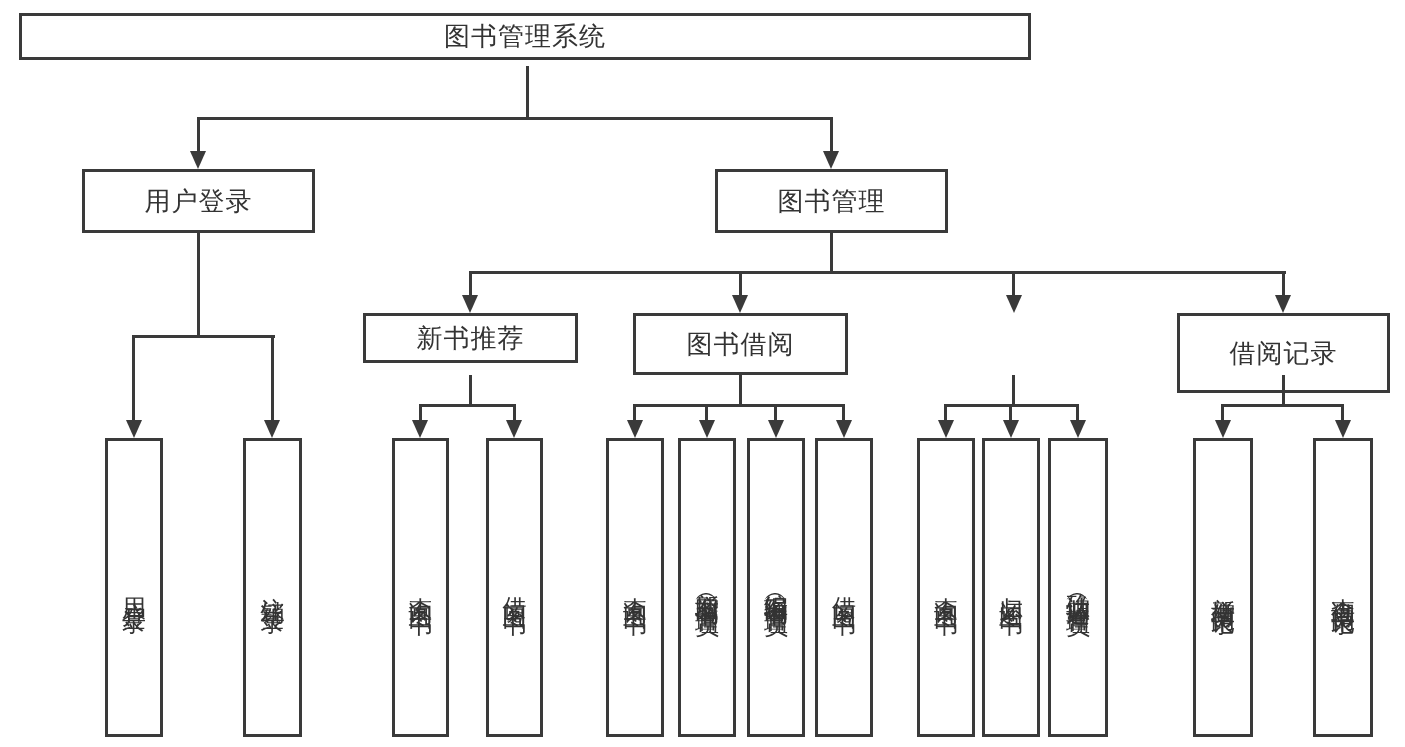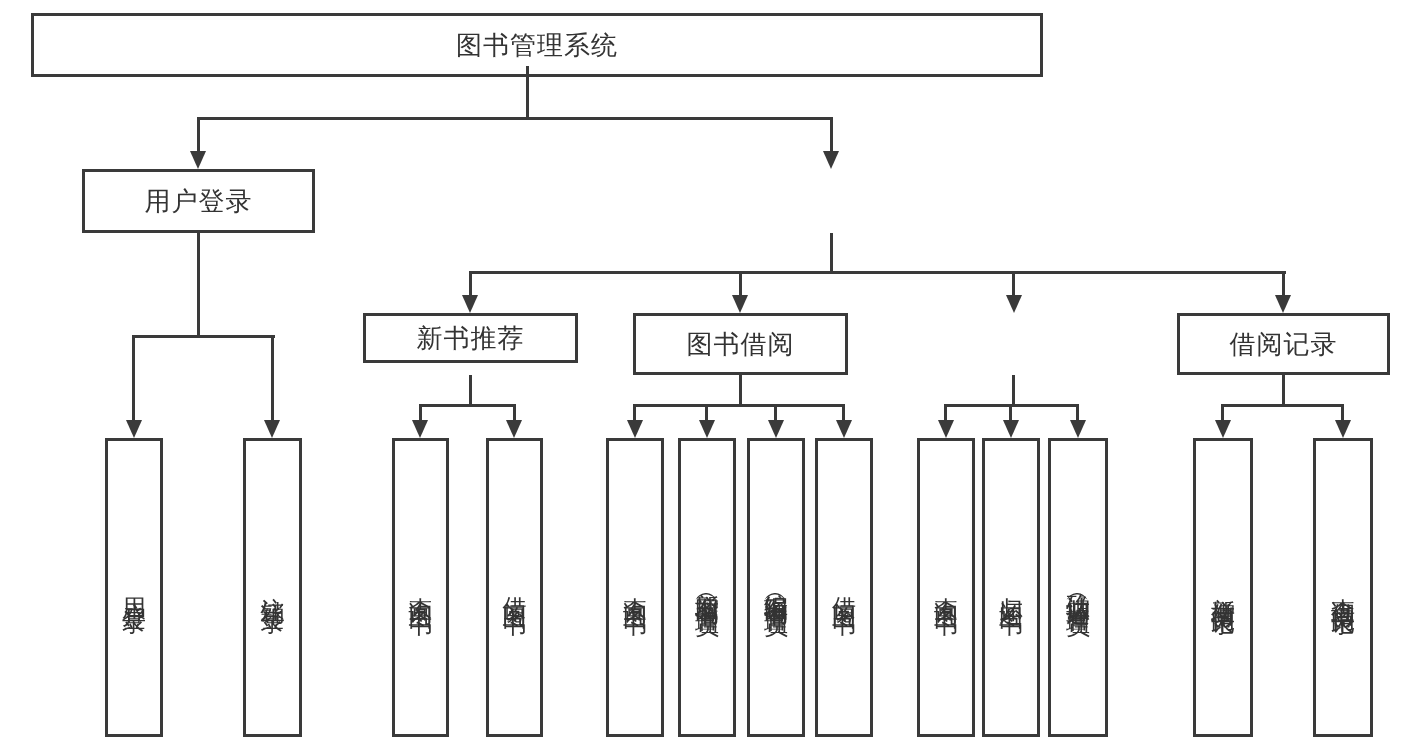--- a/index.html
+++ b/index.html
@@ -48,30 +48,31 @@
     z-index:10;
     text-shadow:0 0 3px #ffffff, 1px 1px 0 #ffffff;
     white-space:nowrap;
   }
 </style>
 </head>
 <body>
 
 <div id="canvas">
 
-  <div class="box h-box" style="left:31px;top:13px;width:1012px;height:64px">图书管理系统</div>
+  <div class="box h-box" style="left:19px;top:13px;width:1012px;height:47px">图书管理系统</div>
 
   <div class="vl" style="left:526px;top:66px;height:51px"></div>
   <div class="hl" style="left:197px;top:117px;width:636px"></div>
   <div class="vl" style="left:197px;top:120px;height:31px"></div>
   <div class="ah" style="left:190px;top:151px"></div>
   <div class="vl" style="left:830px;top:120px;height:31px"></div>
   <div class="ah" style="left:823px;top:151px"></div>
 
   <div class="box h-box" style="left:82px;top:169px;width:233px;height:64px">用户登录</div>
+  <div class="box h-box" style="left:715px;top:169px;width:233px;height:64px">图书管理</div>
 
   <div class="vl" style="left:197px;top:233px;height:105px"></div>
   <div class="hl" style="left:132px;top:335px;width:143px"></div>
   <div class="vl" style="left:132px;top:338px;height:82px"></div>
   <div class="ah" style="left:126px;top:420px"></div>
   <div class="vl" style="left:271px;top:338px;height:82px"></div>
   <div class="ah" style="left:264px;top:420px"></div>
 
   <div class="vl" style="left:830px;top:233px;height:39px"></div>
   <div class="hl" style="left:469px;top:271px;width:817px"></div>
@@ -79,21 +80,21 @@
   <div class="ah" style="left:462px;top:295px"></div>
   <div class="vl" style="left:739px;top:274px;height:21px"></div>
   <div class="ah" style="left:732px;top:295px"></div>
   <div class="vl" style="left:1012px;top:274px;height:21px"></div>
   <div class="ah" style="left:1006px;top:295px"></div>
   <div class="vl" style="left:1282px;top:274px;height:21px"></div>
   <div class="ah" style="left:1275px;top:295px"></div>
 
   <div class="box h-box" style="left:363px;top:313px;width:215px;height:50px">新书推荐</div>
   <div class="box h-box" style="left:633px;top:313px;width:215px;height:62px">图书借阅</div>
-  <div class="box h-box" style="left:1177px;top:313px;width:213px;height:62px">借阅记录</div>
+  <div class="box h-box" style="left:1177px;top:313px;width:213px;height:80px">借阅记录</div>
 
   <div class="vl" style="left:469px;top:375px;height:31px"></div>
   <div class="hl" style="left:419px;top:404px;width:97px"></div>
   <div class="vl" style="left:419px;top:407px;height:13px"></div>
   <div class="ah" style="left:412px;top:420px"></div>
   <div class="vl" style="left:513px;top:407px;height:13px"></div>
   <div class="ah" style="left:506px;top:420px"></div>
 
   <div class="vl" style="left:739px;top:375px;height:31px"></div>
   <div class="hl" style="left:633px;top:404px;width:212px"></div>

